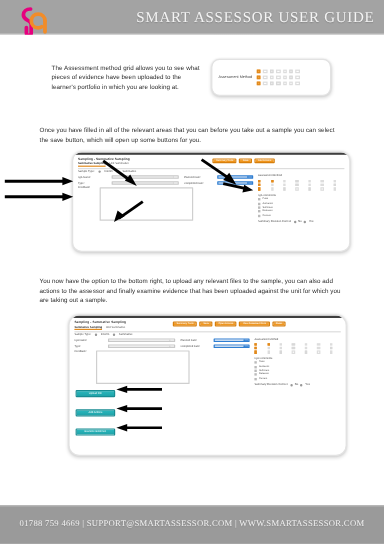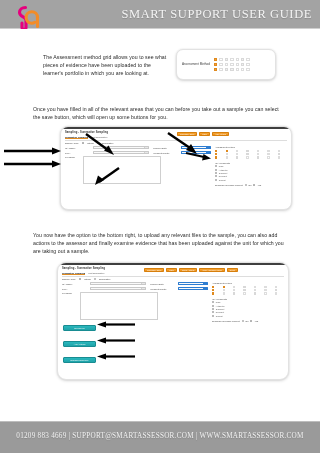--- a/index.html
+++ b/index.html
@@ -181,21 +181,21 @@
 <div id="page">
 
   <div class="header">
     <div class="logo">
       <svg viewBox="0 0 34 30" width="34" height="30">
         <path d="M15.5 4.5 C12 4.5 9.5 6.5 9.5 9.5 C9.5 12.5 12.5 13.5 14 14.5 C15.5 15.5 16 16.5 16 17.5 L16 24.5 C16 25.6 15.2 26.4 14 26.4 C12.8 26.4 12 25.6 12 24.5 L12 20" fill="none" stroke="#e6007e" stroke-width="3.1" stroke-linecap="round"></path>
         <path d="M27.5 14.5 C27.5 11.2 25 8.8 21.8 8.8 C18.6 8.8 16.1 11.2 16.1 14.5 C16.1 17.8 18.6 20.2 21.8 20.2 C23 20.2 24 19.9 24.8 19.3" fill="none" stroke="#f28c28" stroke-width="3.1" stroke-linecap="round"></path>
         <path d="M27.5 14.5 L27.5 23.5" fill="none" stroke="#f28c28" stroke-width="3.1" stroke-linecap="round"></path>
       </svg>
     </div>
-    <div class="header-title">SMART SUPPORT USER GUIDE</div>
+    <div class="header-title">SMART ASSESSOR USER GUIDE</div>
   </div>
 
   <div class="sheet">
 
     <div class="para" id="para1">The Assessment method grid allows you to see what pieces of evidence have been uploaded to the learner's portfolio in which you are looking at.</div>
 
     <div class="shot" id="shot1">
       <div class="mini" style="display:flex;align-items:center;gap:4px;padding:4px 5px;">
         <div class="am-title">Assessment Method</div>
         <div class="am-grid" id="s1grid">
@@ -502,16 +502,16 @@
     <div class="arrow" style="left:97px; top:324px;">
       <svg width="38" height="7" viewBox="0 0 38 7">
         <line x1="38" y1="3.5" x2="8" y2="3.5" stroke="#000" stroke-width="2.2"></line>
         <polygon points="0,3.5 9,0.4 9,6.6" fill="#000"></polygon>
       </svg>
     </div>
 
   </div>
 
   <div class="footer">
-    <div class="footer-text">01209 883 4669 | SUPPORT@SMARTASSESSOR.COM | WWW.SMARTASSESSOR.COM</div>
+    <div class="footer-text">01788 759 4669 | SUPPORT@SMARTASSESSOR.COM | WWW.SMARTASSESSOR.COM</div>
   </div>
 
 </div>
 
 </body></html>

